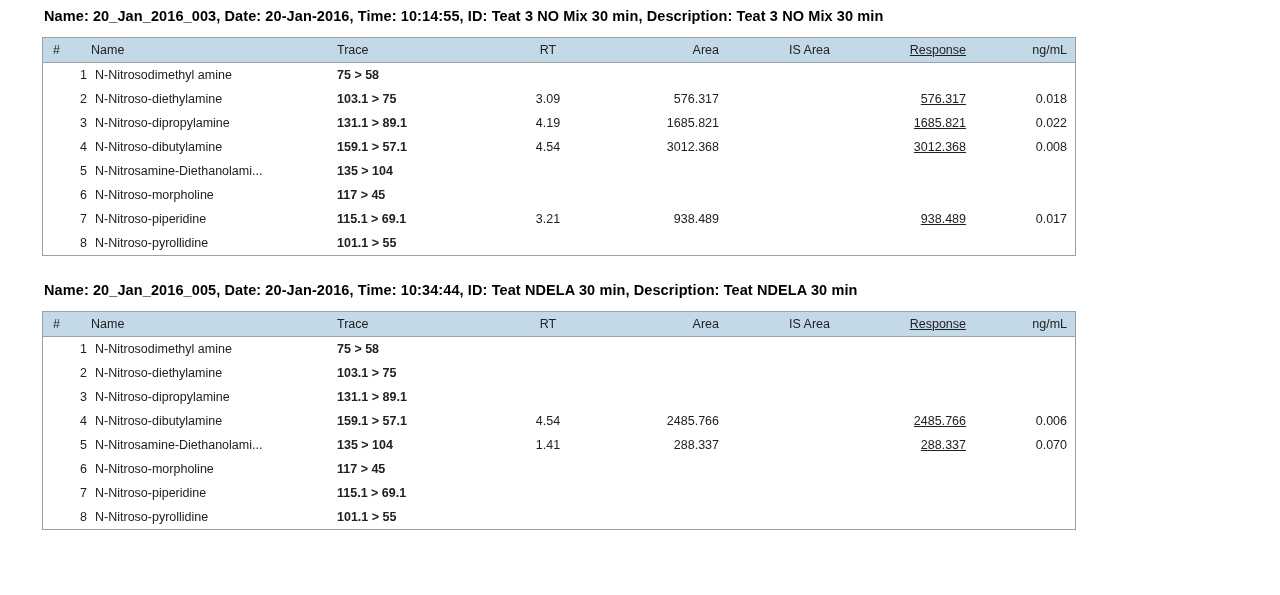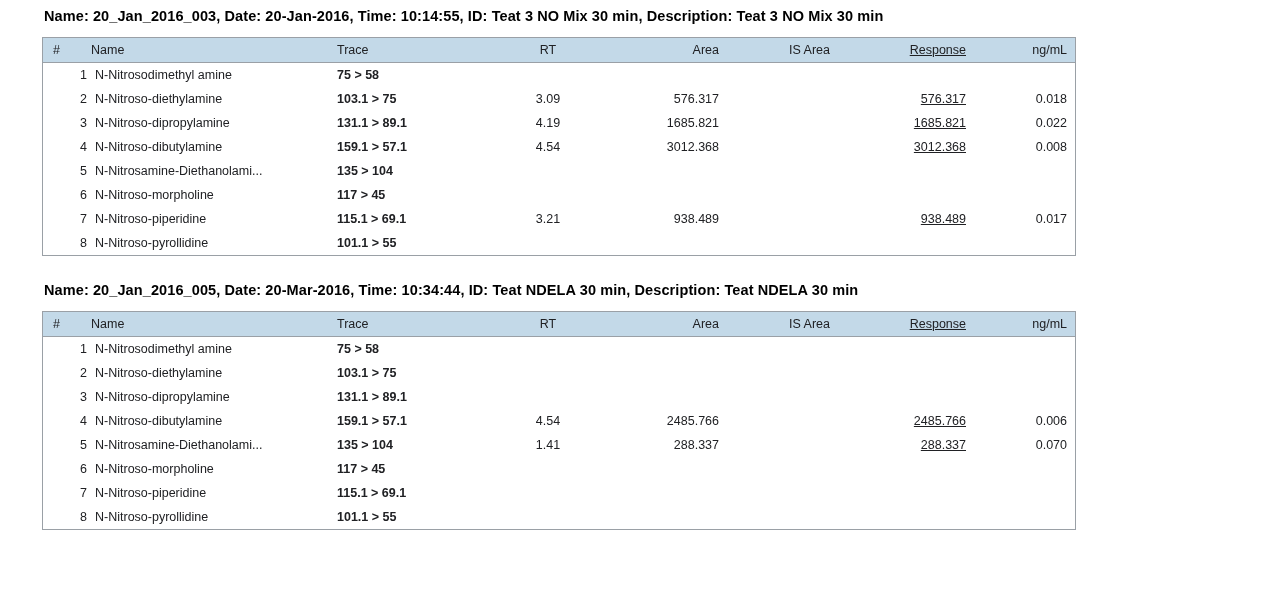--- a/index.html
+++ b/index.html
@@ -174,21 +174,21 @@
           <td class="col-area"></td>
           <td class="col-isarea"></td>
           <td class="col-resp"></td>
           <td class="col-ng"></td>
         </tr>
       </tbody>
     </table>
   </div>
 
   <div class="report-block">
-    <div class="report-header">Name: 20_Jan_2016_005, Date: 20-Mar-2016, Time: 10:34:44, ID: Teat NDELA 30 min, Description: Teat NDELA 30 min</div>
+    <div class="report-header">Name: 20_Jan_2016_005, Date: 20-Jan-2016, Time: 10:34:44, ID: Teat NDELA 30 min, Description: Teat NDELA 30 min</div>
     <table class="result-table">
       <thead>
         <tr>
           <th class="col-idx">#</th>
           <th class="col-name">Name</th>
           <th class="col-trace">Trace</th>
           <th class="col-rt">RT</th>
           <th class="col-area">Area</th>
           <th class="col-isarea">IS Area</th>
           <th class="col-resp">Response</th>

